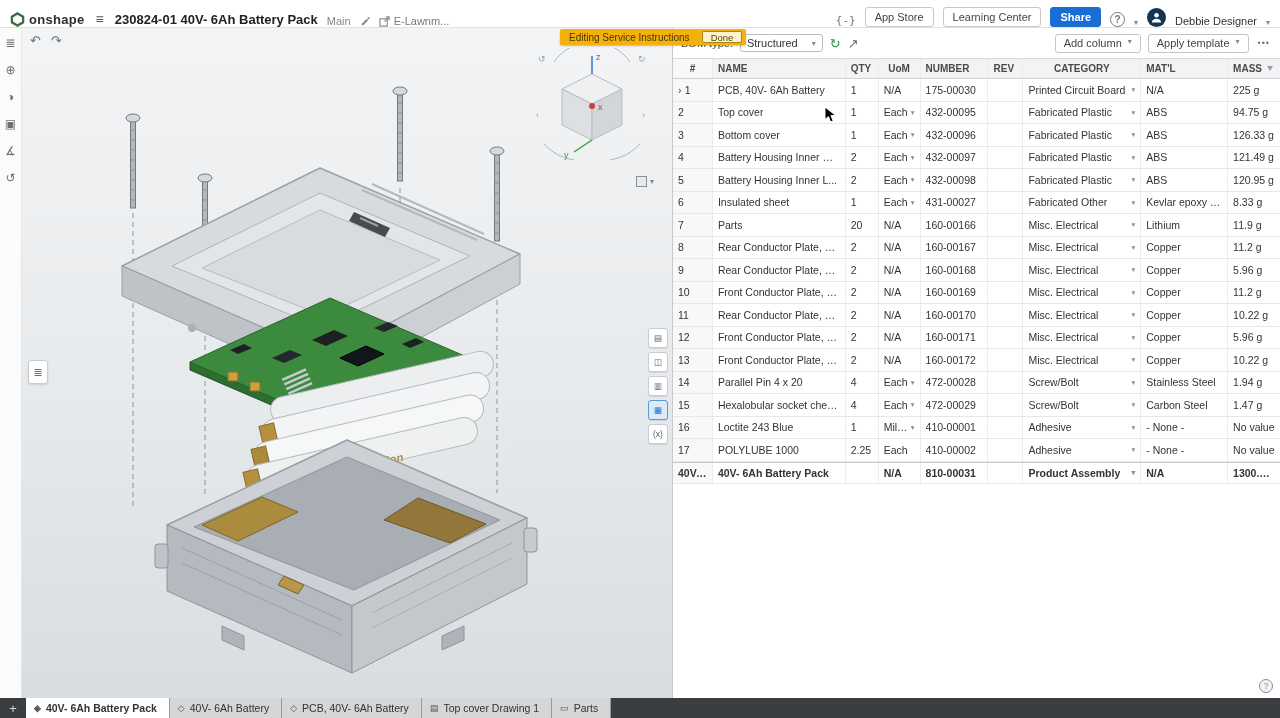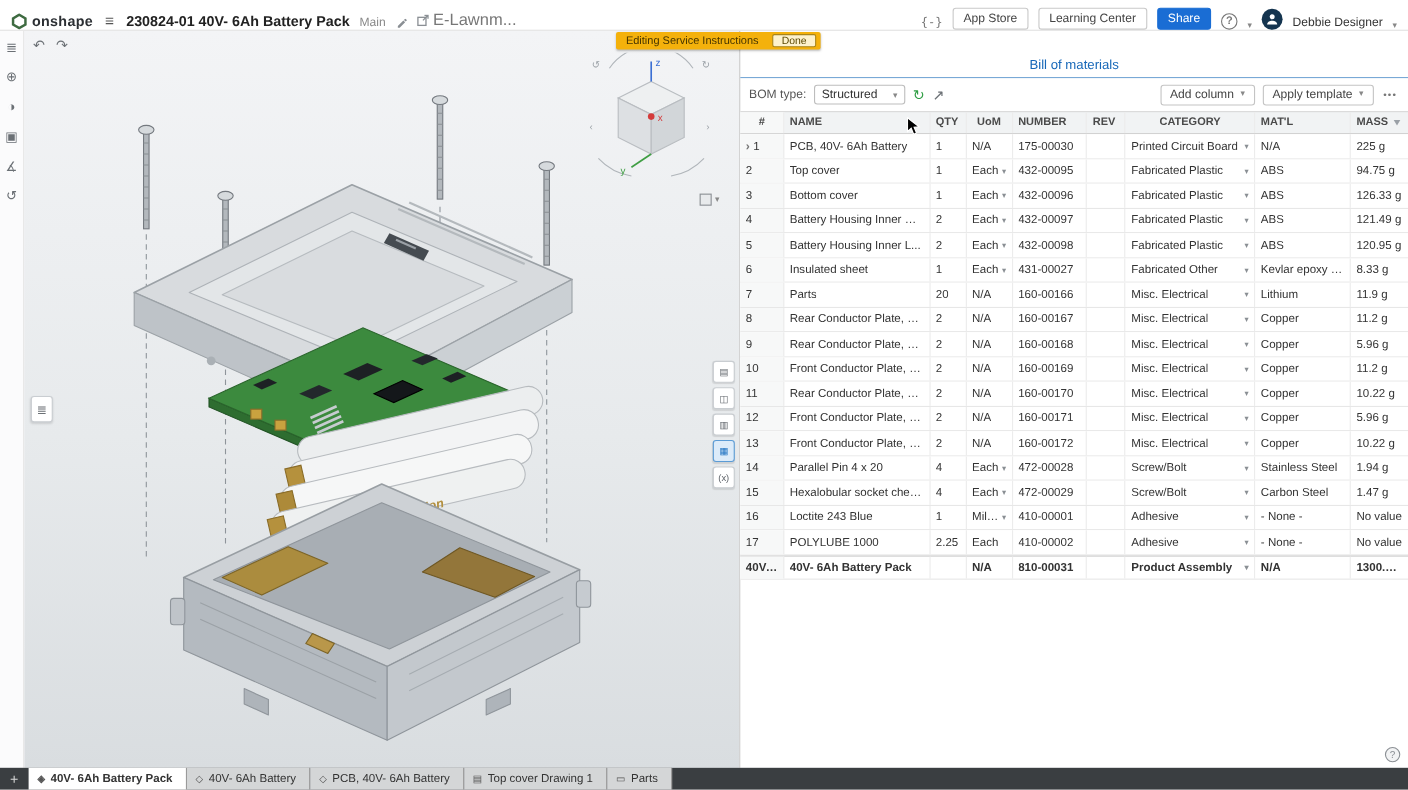--- a/index.html
+++ b/index.html
@@ -8,25 +8,25 @@
 
   
   .topbar{position:absolute;top:0;left:0;right:0;height:28px;background:#fff;
     border-bottom:1px solid #e2e2e2;display:flex;align-items:flex-end;padding:0 10px;gap:9px;z-index:30}
   .logo{display:flex;align-items:center;gap:4px}
   .logo-text{font-size:13px;font-weight:bold;color:#2b2f33;letter-spacing:.3px}
   .hamburger{font-size:14px;color:#555;cursor:pointer;padding:0 2px}
   .doc-title{font-size:13px;font-weight:bold;color:#222;white-space:nowrap}
   .branch{font-size:11px;color:#888}
   .mini-icon{color:#8a8f94;display:flex;align-items:center}
-  .ref-chip{display:flex;align-items:center;gap:4px;color:#777;font-size:15px}
+  .ref-chip{display:flex;align-items:center;gap:4px;color:#777;font-size:11px}
   .tb-spacer{flex:1}
   .fs-icon{font-family:"DejaVu Sans Mono",monospace;color:#777;font-size:11px}
   .tb-btn{border:1px solid #c9c9c9;border-radius:3px;padding:3px 9px;font-size:11px;color:#444;background:#fff;white-space:nowrap}
-  .share-btn{background:#1a6dd4;border:1px solid #1a6dd4;color:#fff;font-weight:normal}
+  .share-btn{background:#1a6dd4;border:1px solid #1a6dd4;color:#fff;font-weight:bold}
   .help-circle{width:15px;height:15px;border-radius:50%;border:1.5px solid #777;color:#777;
     display:flex;align-items:center;justify-content:center;font-size:10px;font-weight:bold}
   .caret-sm{font-size:8px;color:#888}
   .avatar{width:19px;height:19px;border-radius:50%;background:#14344f;display:flex;align-items:center;justify-content:center;overflow:hidden}
   .user-name{font-size:11px;color:#333;white-space:nowrap}
 
   
   .banner{position:absolute;top:29px;left:560px;height:16px;background:#f4b10b;z-index:40;
     display:flex;align-items:center;gap:12px;padding:0 4px 0 9px;border-radius:2px;box-shadow:0 1px 2px rgba(0,0,0,.25)}
   .banner-text{font-size:10px;color:#463500;white-space:nowrap}
@@ -307,21 +307,20 @@
   <div class="right-strip">
       <div class="strip-btn">▤</div>
       <div class="strip-btn">◫</div>
       <div class="strip-btn">▥</div>
       <div class="strip-btn active">▦</div>
       <div class="strip-btn">(x)</div>
     </div>
 </div>
 
 <section class="bom-panel">
-  <div class="bom-title">Bill of materials</div>
 
   <div class="bom-controls">
     <span class="bom-type-label">BOM type:</span>
     <span class="select-box">
       <span>Structured</span>
       <span class="caret-sm">▾</span>
     </span>
     <span class="icon-btn green">↻</span>
     <span class="icon-btn">↗</span>
     <span class="ctl-spacer"></span>

